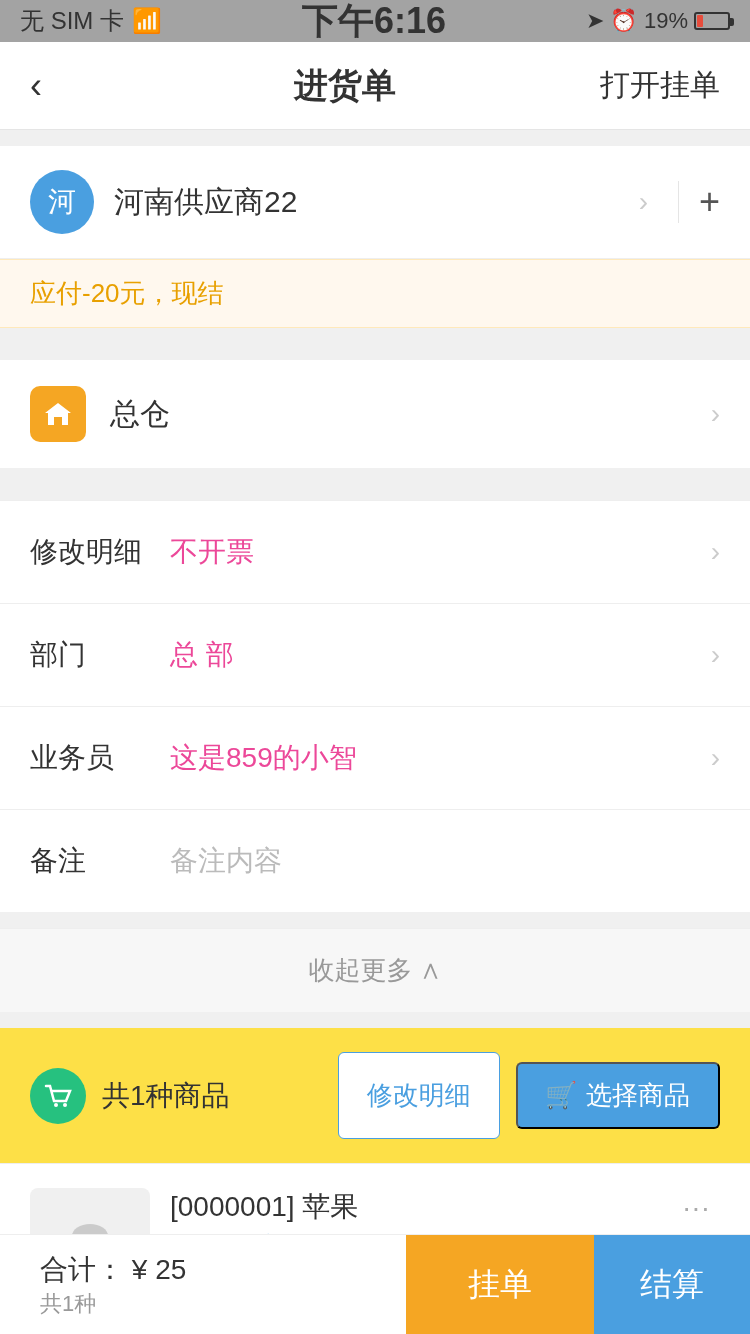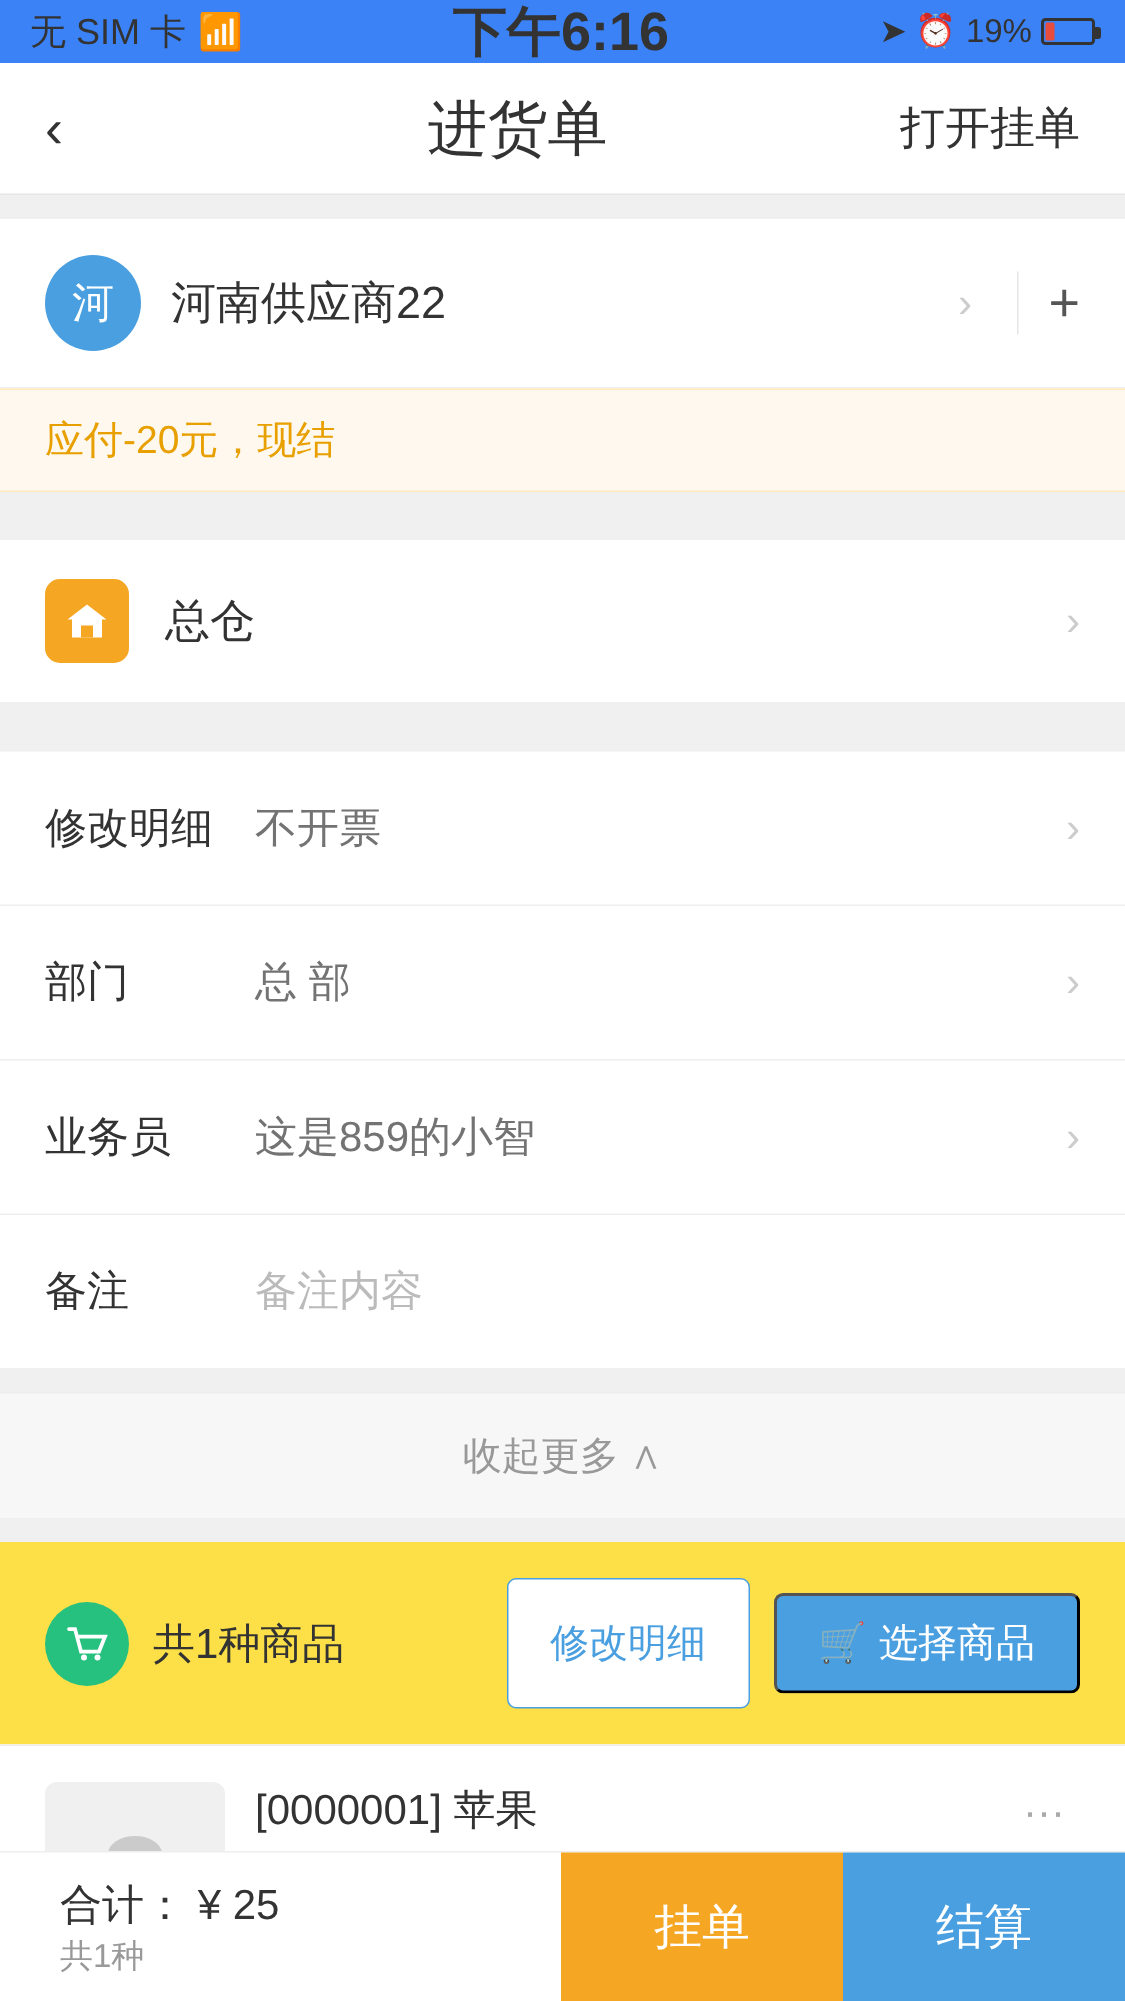--- a/index.html
+++ b/index.html
@@ -11,21 +11,21 @@
       background: #f0f0f0;
       font-size: 28px;
       color: #333;
       overflow-x: hidden;
     }
 
     
     .status-bar {
       width: 750px;
       height: 42px;
-      background: #3b82f6;
+      background: #a3a3a3;
       display: flex;
       align-items: center;
       justify-content: space-between;
       padding: 0 20px;
       font-size: 24px;
       color: #333;
     }
     .status-left { display: flex; align-items: center; gap: 8px; }
     .status-center { font-size: 36px; font-weight: 700; }
     .status-right { display: flex; align-items: center; gap: 6px; font-size: 22px; }
@@ -64,22 +64,22 @@
     }
     .nav-back {
       font-size: 36px;
       color: #333;
       cursor: pointer;
       width: 60px;
     }
     .nav-title {
       flex: 1;
       text-align: center;
-      font-size: 40px;
-      font-weight: 400;
+      font-size: 34px;
+      font-weight: 700;
       color: #333;
     }
     .nav-action {
       font-size: 30px;
       color: #333;
       cursor: pointer;
     }
 
     
     .section {
@@ -171,21 +171,21 @@
     }
     .form-label {
       font-size: 28px;
       color: #333;
       width: 120px;
       flex-shrink: 0;
     }
     .form-value {
       flex: 1;
       font-size: 28px;
-      color: #737373;
+      color: #ec4899;
       padding-left: 20px;
     }
     .form-value.placeholder {
       color: #bbb;
     }
 
     
     .collapse-bar {
       background: #f7f7f7;
       text-align: center;
@@ -304,21 +304,21 @@
       background: #f5a623;
       color: #fff;
       font-size: 32px;
       display: flex;
       align-items: center;
       justify-content: center;
       cursor: pointer;
       flex-shrink: 0;
     }
     .btn-checkout {
-      width: 188px;
+      width: 156px;
       height: 100px;
       background: #4a9fe0;
       color: #fff;
       font-size: 32px;
       display: flex;
       align-items: center;
       justify-content: center;
       cursor: pointer;
       flex-shrink: 0;
     }

